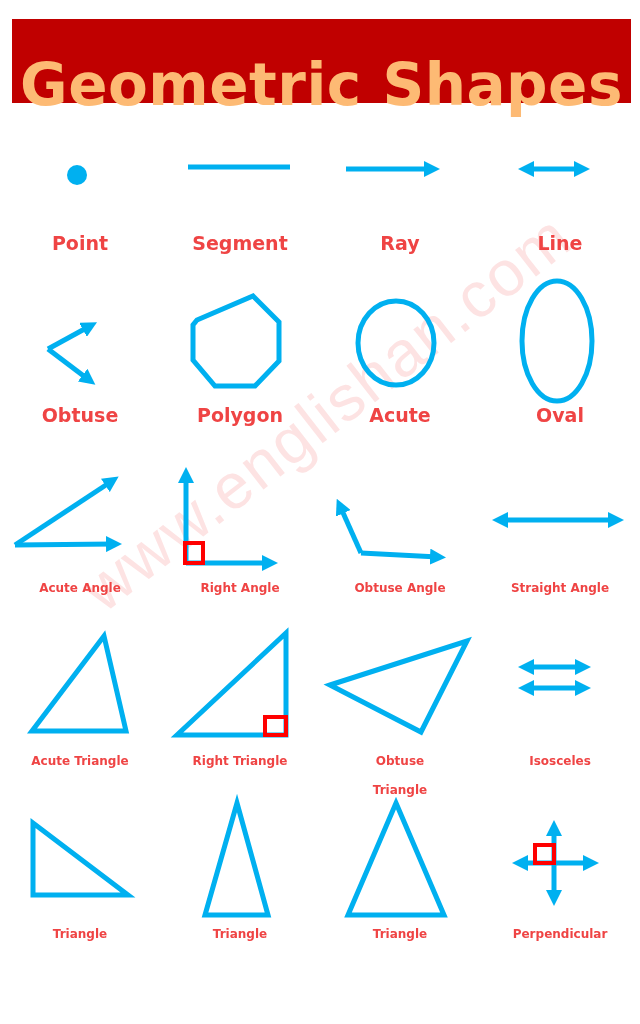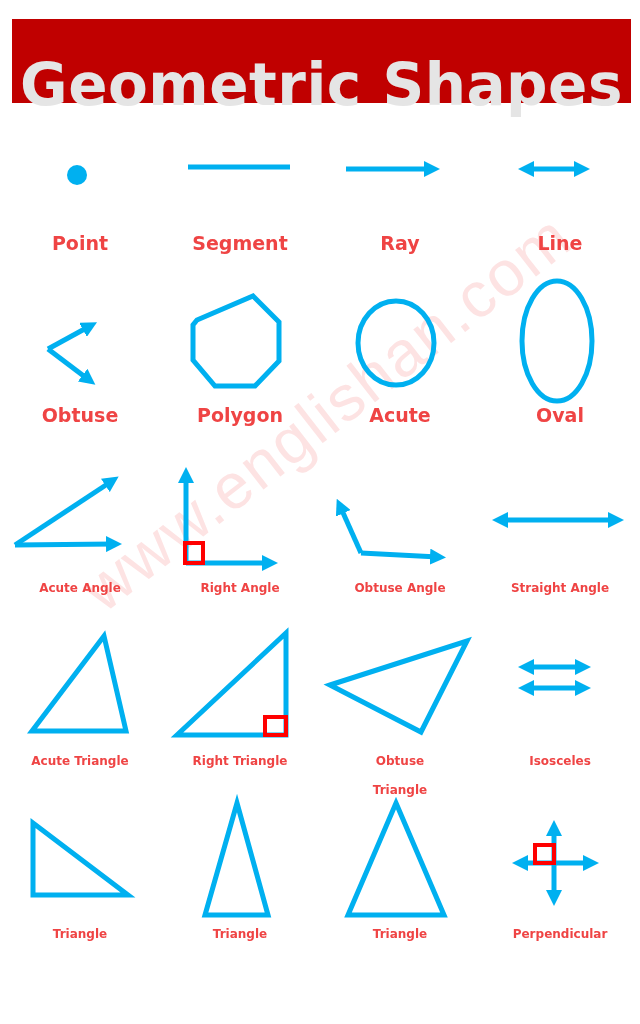--- a/index.html
+++ b/index.html
@@ -1,20 +1,20 @@
 <!DOCTYPE html>
 <html><head>
 <meta charset="utf-8">
 <style>
   html, body { margin: 0; padding: 0; background: #ffffff; }
   body { width: 640px; height: 1024px; position: relative; overflow: hidden;
          font-family: "Liberation Sans", "DejaVu Sans", sans-serif; }
   .banner { position: absolute; left: 12px; top: 19px; width: 619px; height: 84px;
             background: #c00000; display: flex; align-items: center; justify-content: center; }
-  .banner-title { color: #e5e5e5; font-weight: bold; font-size: 58px; letter-spacing: 0.5px;
+  .banner-title { color: #fdba74; font-weight: bold; font-size: 58px; letter-spacing: 0.5px;
                   font-family: "DejaVu Sans", "Liberation Sans", sans-serif; margin-top: 48px; }
   .watermark { position: absolute; left: 90px; top: 560px; transform: rotate(-38deg);
                transform-origin: left center; font-size: 64px; color: #fde3e3;
                font-family: "Liberation Sans", sans-serif; letter-spacing: 2px; white-space: nowrap;
                pointer-events: none; }
   svg.art { position: absolute; left: 0; top: 0; }
   .label { position: absolute; width: 160px; text-align: center; font-weight: bold;
            font-size: 19px; line-height: 29px; color: #ef4444;
            font-family: "DejaVu Sans", "Liberation Sans", sans-serif; }
   .label.sm { font-size: 12px; }

